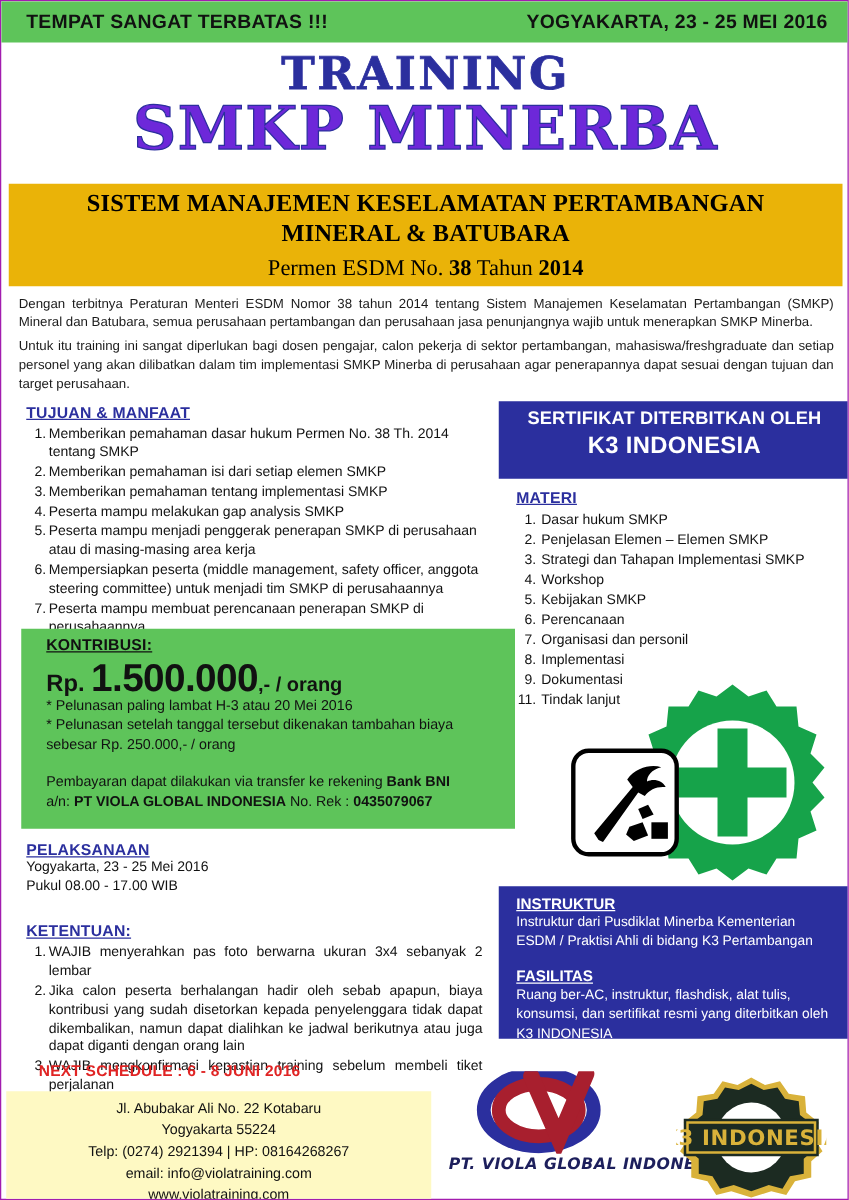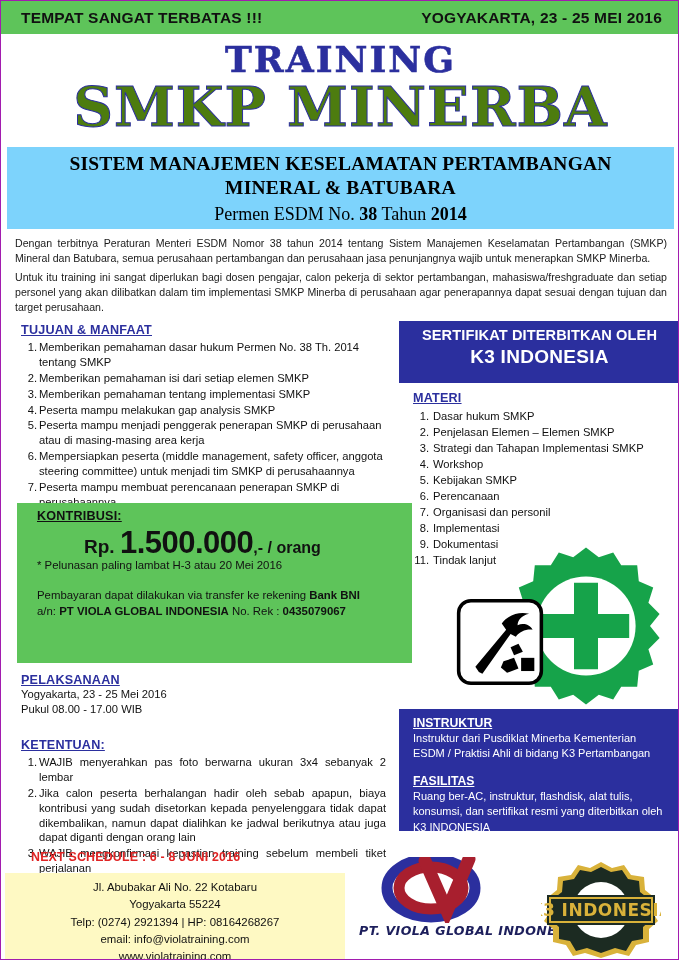--- a/index.html
+++ b/index.html
@@ -43,31 +43,31 @@
     font-size:36px;
     letter-spacing:2px;
     color:#2b2f9e;
     line-height:1;
     -webkit-text-stroke:0.6px #2b2f9e;
   }
   .t-smkp{
     margin-top:2px;
     font-family:"DejaVu Serif", serif;
     font-weight:bold;
-    font-size:55px;
+    font-size:48px;
     letter-spacing:1px;
-    color:#4d7c0f;
+    color:#6d28d9;
     line-height:1.02;
     -webkit-text-stroke:1px #2b2f9e;
   }
 
   
   .subpanel{
     position:absolute;left:6px;top:146px;width:667px;height:82px;
-    background:#7dd3fc;
+    background:#eab308;
     text-align:center;
     box-sizing:border-box;
     padding-top:5px;
   }
   .sub1,.sub2{
     font-family:"Liberation Serif", serif;
     font-weight:bold;font-size:19.5px;color:#000;
     line-height:1.25;letter-spacing:.2px;
   }
   .sub3{
@@ -106,21 +106,21 @@
   
   .tujuan{padding:0 16px 0 20px;}
 
   
   .kontribusi{
     position:absolute;left:16px;top:502px;width:395px;height:160px;
     background:#5ec45a;box-sizing:border-box;padding:6px 14px 0 20px;
   }
   .price{
     margin-top:4px;
-    font-size:19px;font-weight:bold;color:#111;line-height:1;margin-left:47px;
+    font-size:19px;font-weight:bold;color:#111;line-height:1;
   }
   .price .big{font-size:31px;letter-spacing:-.5px;}
   .price .sm{font-size:16px;}
   .kline{font-size:11.4px;color:#111;line-height:1.35;}
   .kpay{margin-top:15px;font-size:11.4px;color:#111;line-height:1.35;}
   .kpay b{font-weight:bold;}
 
   
   .pelaksanaan{position:absolute;left:20px;top:672px;width:360px;}
   .plain{font-size:11.2px;color:#111;line-height:1.38;}
@@ -226,20 +226,21 @@
     </div>
   </div>
 
   <div class="kontribusi">
     <div class="secttl blk">KONTRIBUSI:</div>
     <div class="price">
       <span>Rp.</span>
       <span class="big">1.500.000</span><span class="sm">,- / orang</span>
     </div>
     <div class="kline">* Pelunasan paling lambat H-3 atau 20 Mei 2016</div>
+    <div class="kline">* Pelunasan setelah tanggal tersebut dikenakan tambahan biaya sebesar Rp. 250.000,- / orang</div>
     <div class="kpay">
       <span>Pembayaran dapat dilakukan via transfer ke rekening </span><b>Bank BNI</b><br>
       <span>a/n: </span><b>PT VIOLA GLOBAL INDONESIA</b><span> No. Rek : </span><b>0435079067</b>
     </div>
   </div>
 
   <div class="pelaksanaan">
     <div class="secttl">PELAKSANAAN</div>
     <div class="plain">Yogyakarta, 23 - 25 Mei 2016</div>
     <div class="plain">Pukul 08.00 - 17.00 WIB</div>

